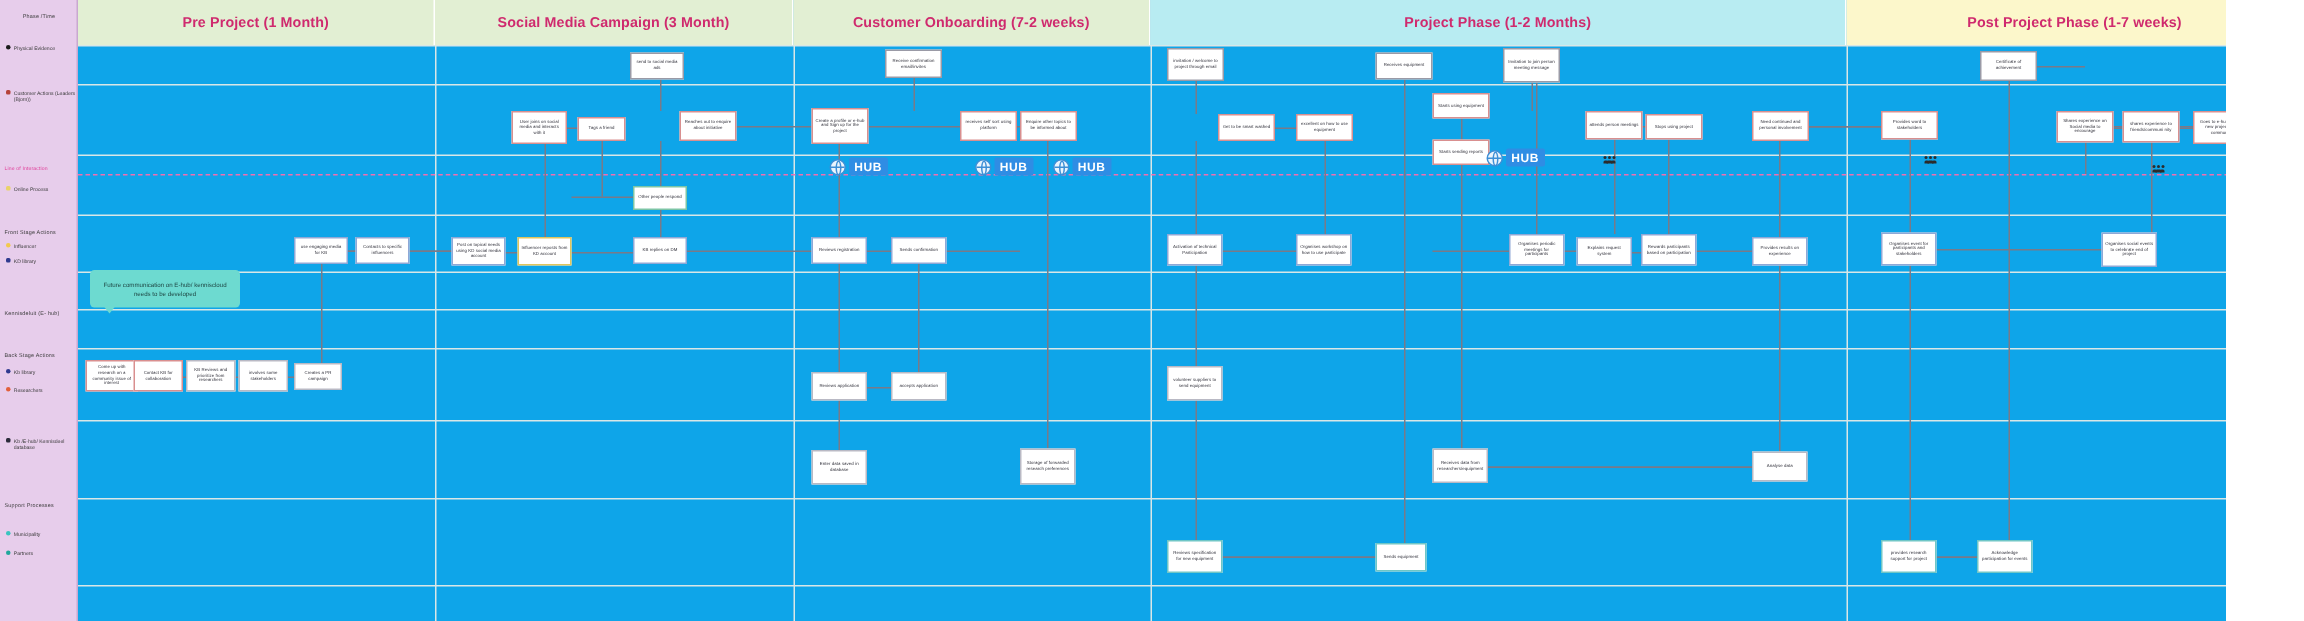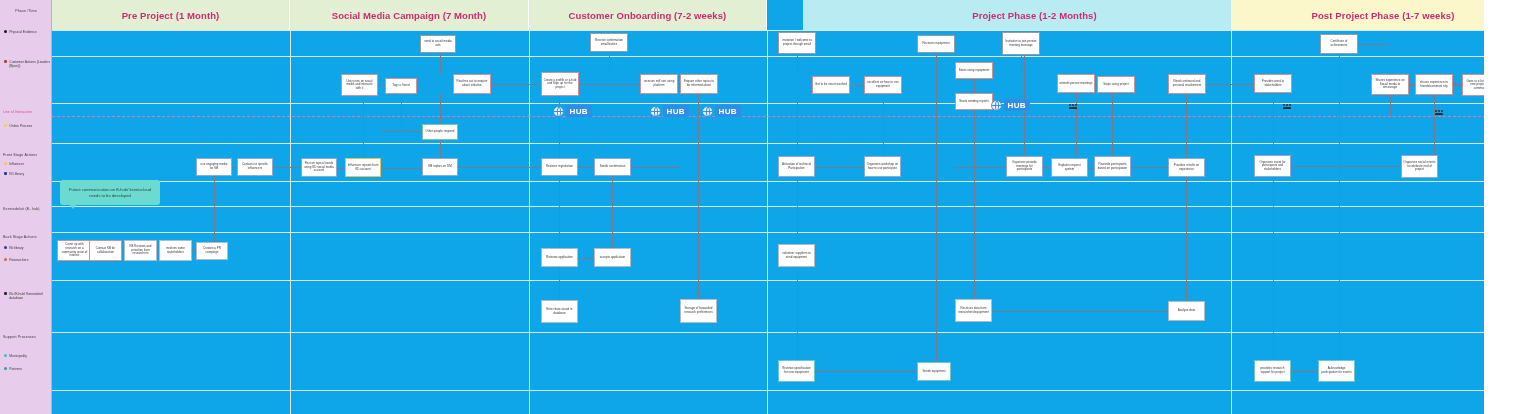--- a/index.html
+++ b/index.html
@@ -151,26 +151,26 @@
 </head>
 <body>
 
 <div id="board">
 
   <div class="phase-row" id="phaseRow">
       <div class="phase" style="left: 0px; width: 238px; background: rgb(226, 239, 211);">
         <span>Pre Project (1 Month)</span>
       </div>
       <div class="phase" style="left: 238px; width: 239px; background: rgb(226, 239, 211);">
-        <span>Social Media Campaign (7 Month)</span>
+        <span>Social Media Campaign (3 Month)</span>
       </div>
       <div class="phase" style="left: 477px; width: 238px; background: rgb(226, 239, 211);">
         <span>Customer Onboarding (7-2 weeks)</span>
       </div>
-      <div class="phase" style="left: 715px; width: 464px; background: rgb(184, 236, 242); margin-left: 36px;">
+      <div class="phase" style="left: 715px; width: 464px; background: rgb(184, 236, 242);">
         <span>Project Phase (1-2 Months)</span>
       </div>
       <div class="phase" style="left: 1179px; width: 305px; background: rgb(252, 247, 203);">
         <span>Post Project Phase (1-7 weeks)</span>
       </div>
     </div>
 
   <div id="hlines">
       <div class="hline" style="top: 30px;"></div>
       <div class="hline" style="top: 56px;"></div>

